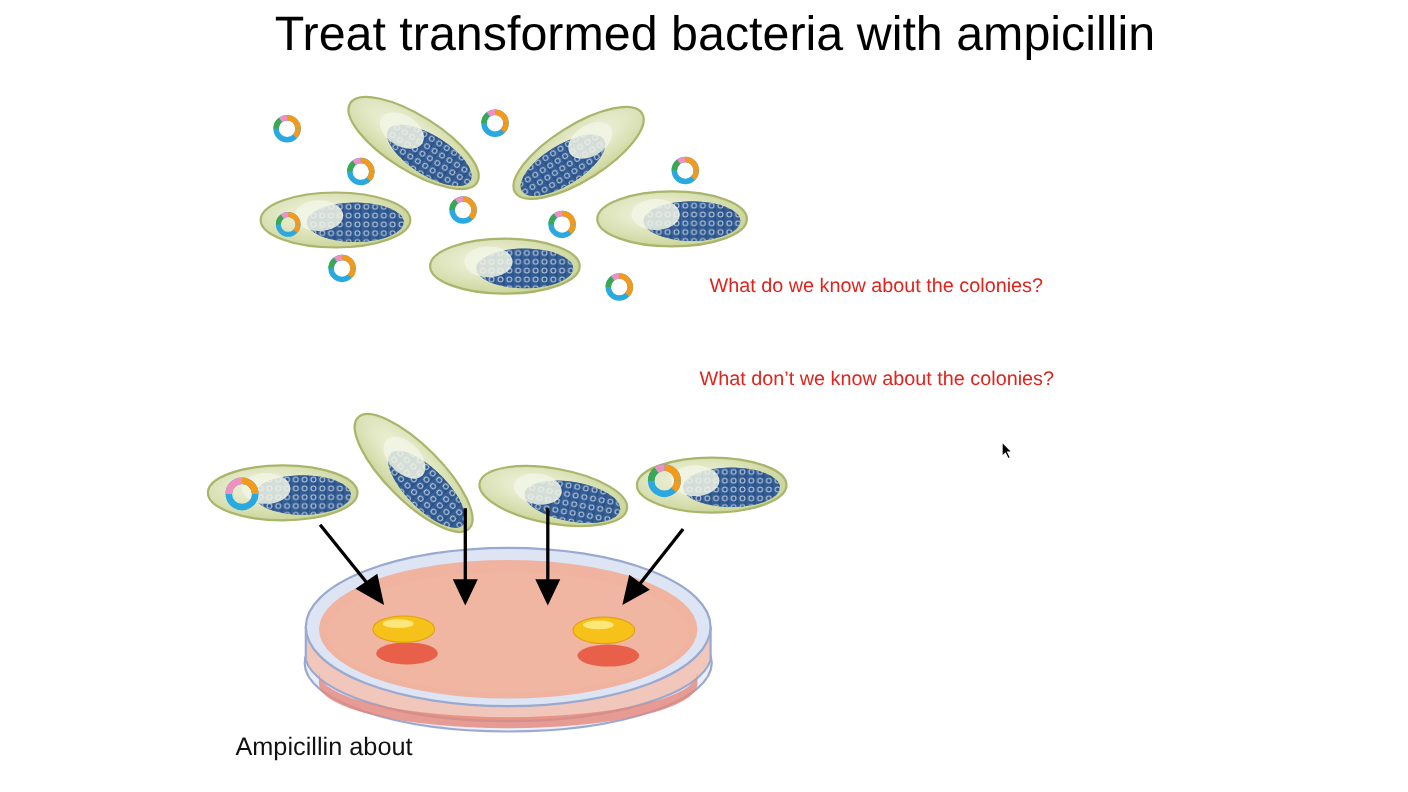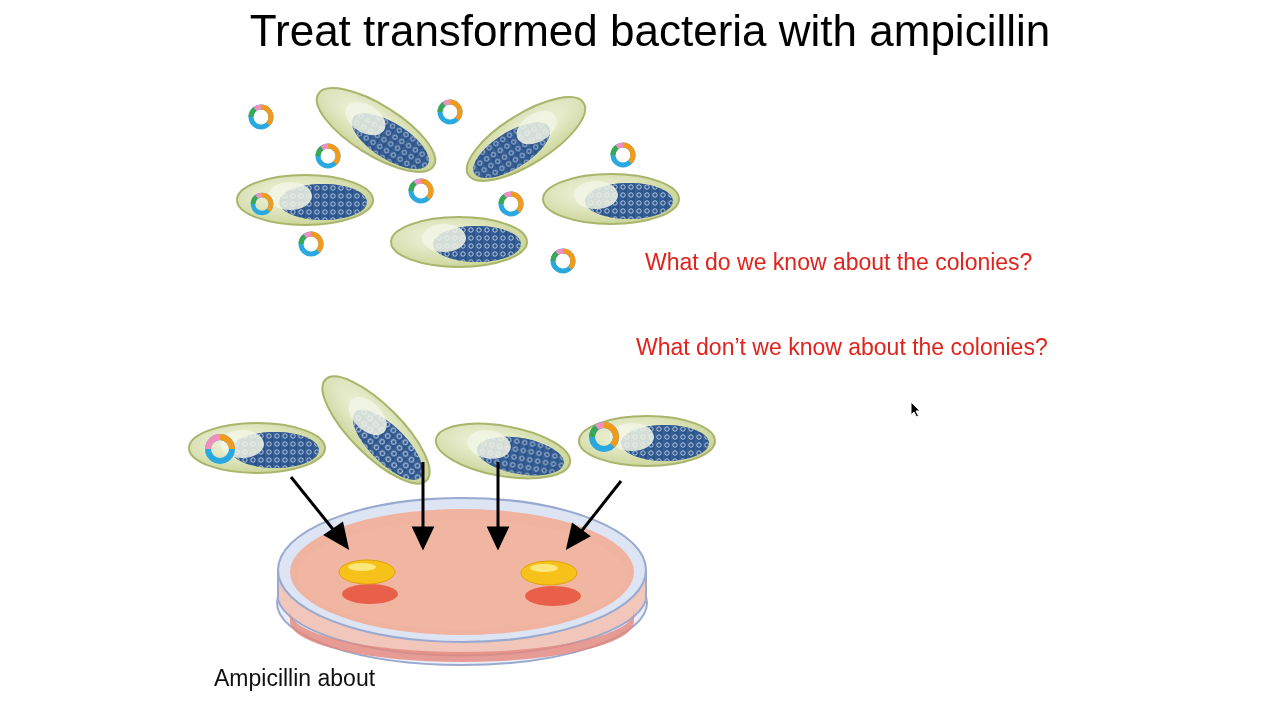--- a/index.html
+++ b/index.html
@@ -1,18 +1,18 @@
 <!DOCTYPE html>
 <html><head>
 <meta charset="utf-8">
 <style>
   html, body { margin:0; padding:0; background:#ffffff; }
   body { width:1280px; height:720px; position:relative; overflow:hidden; font-family:"Liberation Sans", sans-serif; }
   .title { position:absolute; left:0; width:1300px; top:6px; text-align:center; font-size:44px; color:#000; letter-spacing:0px; }
-  .question { position:absolute; color:#e0231c; font-size:23px; white-space:nowrap; }
+  .question { position:absolute; color:#e0231c; font-size:18px; white-space:nowrap; }
   .q1 { left:645px; top:249px; }
   .q2 { left:636px; top:334px; }
   .plate-label { position:absolute; left:214px; top:665px; font-size:23px; color:#111; }
   .cursor { position:absolute; left:910px; top:401px; }
   svg.art { position:absolute; left:0; top:0; }
 </style>
 </head>
 <body>
 
 <div class="title">Treat transformed bacteria with ampicillin</div>

